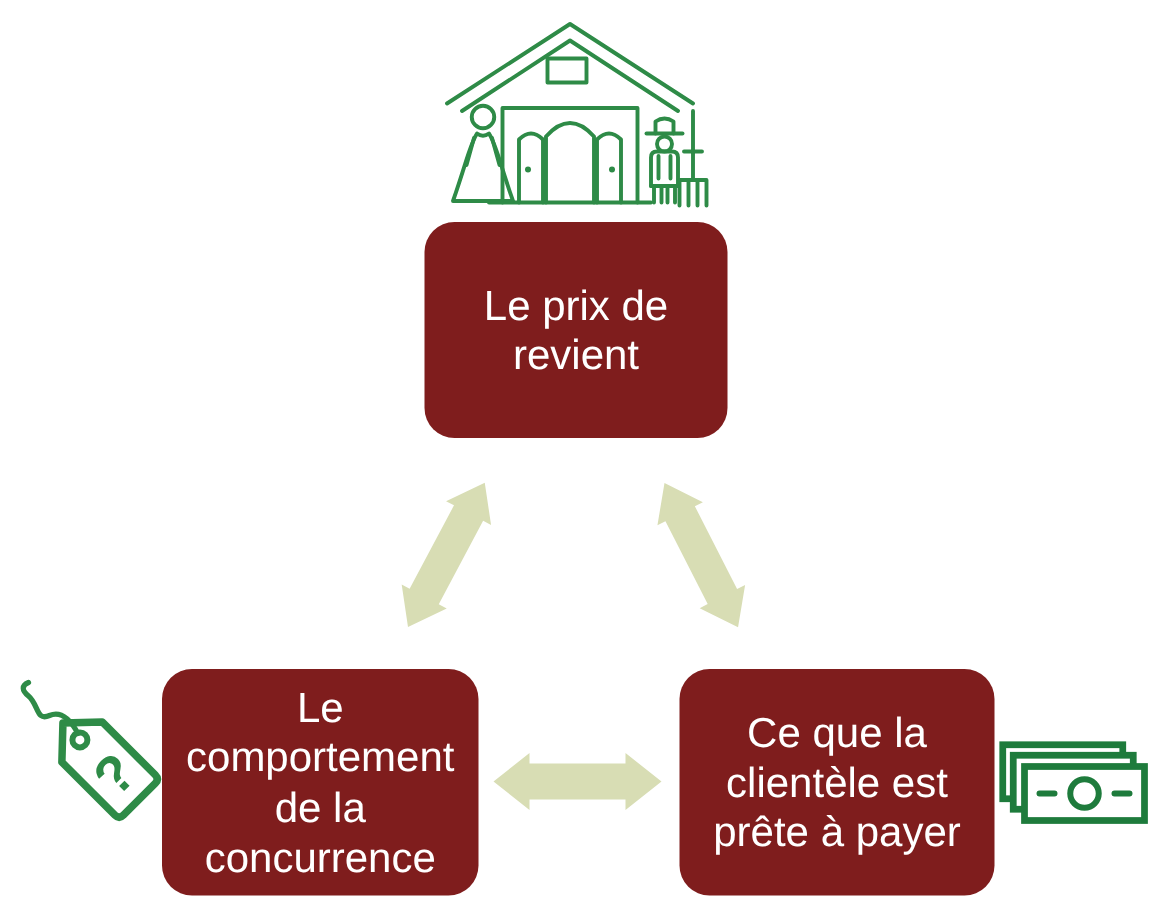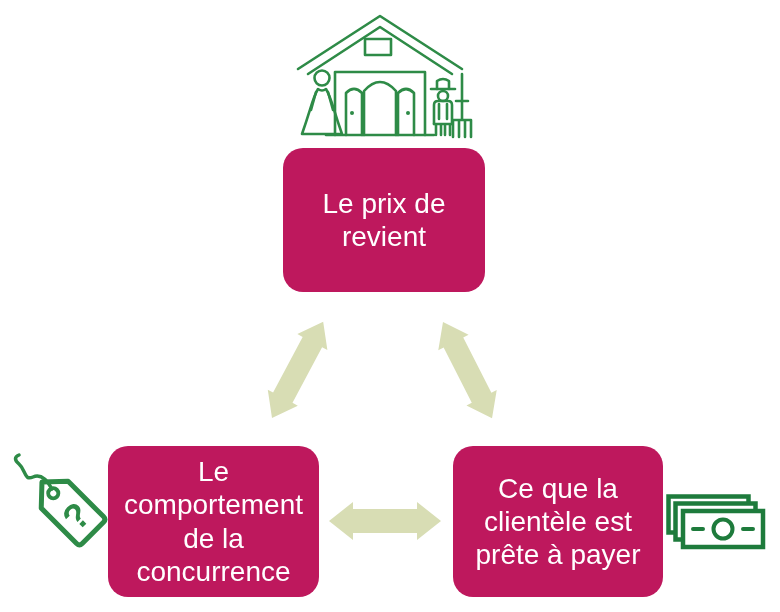--- a/index.html
+++ b/index.html
@@ -2,21 +2,21 @@
 <html><head>
 <meta charset="utf-8">
 <style>
   html,body{margin:0;padding:0;background:#fff;}
   .canvas{
     position:relative;width:780px;height:612px;background:#ffffff;
     font-family:"Liberation Sans",sans-serif;overflow:hidden;
   }
   .layer{position:absolute;left:0;top:0;pointer-events:none;}
   .box{
-    position:absolute;background:#be185d;border-radius:20px;
+    position:absolute;background:#7f1d1d;border-radius:20px;
     display:flex;align-items:center;justify-content:center;
     text-align:center;color:#ffffff;
     font-size:28px;line-height:1.18;padding:0;
   }
   .box span{display:block;padding:0 12px;}
   .box-top{left:283px;top:148px;width:202px;height:144px;}
   .box-left{left:108px;top:446px;width:211px;height:151px;}
   .box-right{left:453px;top:446px;width:210px;height:151px;}
   .arrow{fill:#D8DDB4;stroke:none;}
   .icon-svg{position:absolute;}

